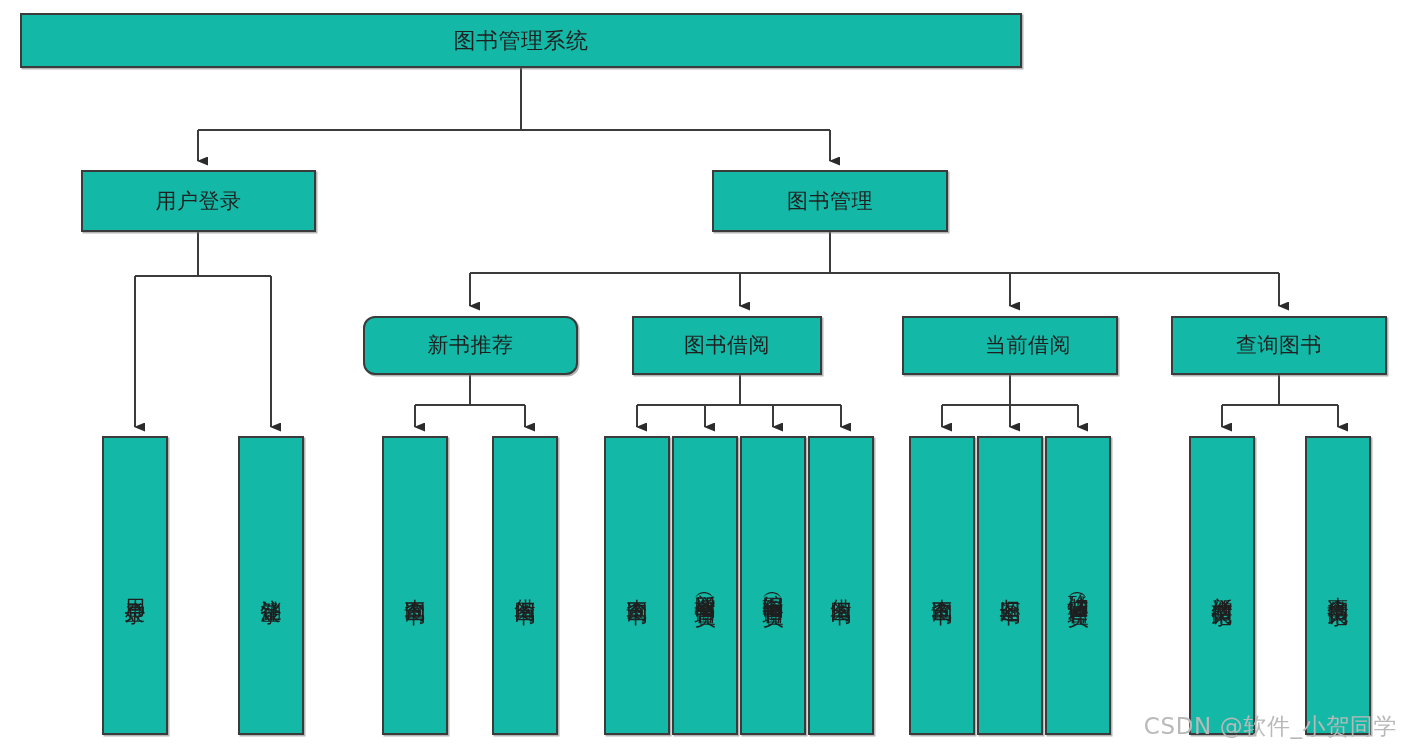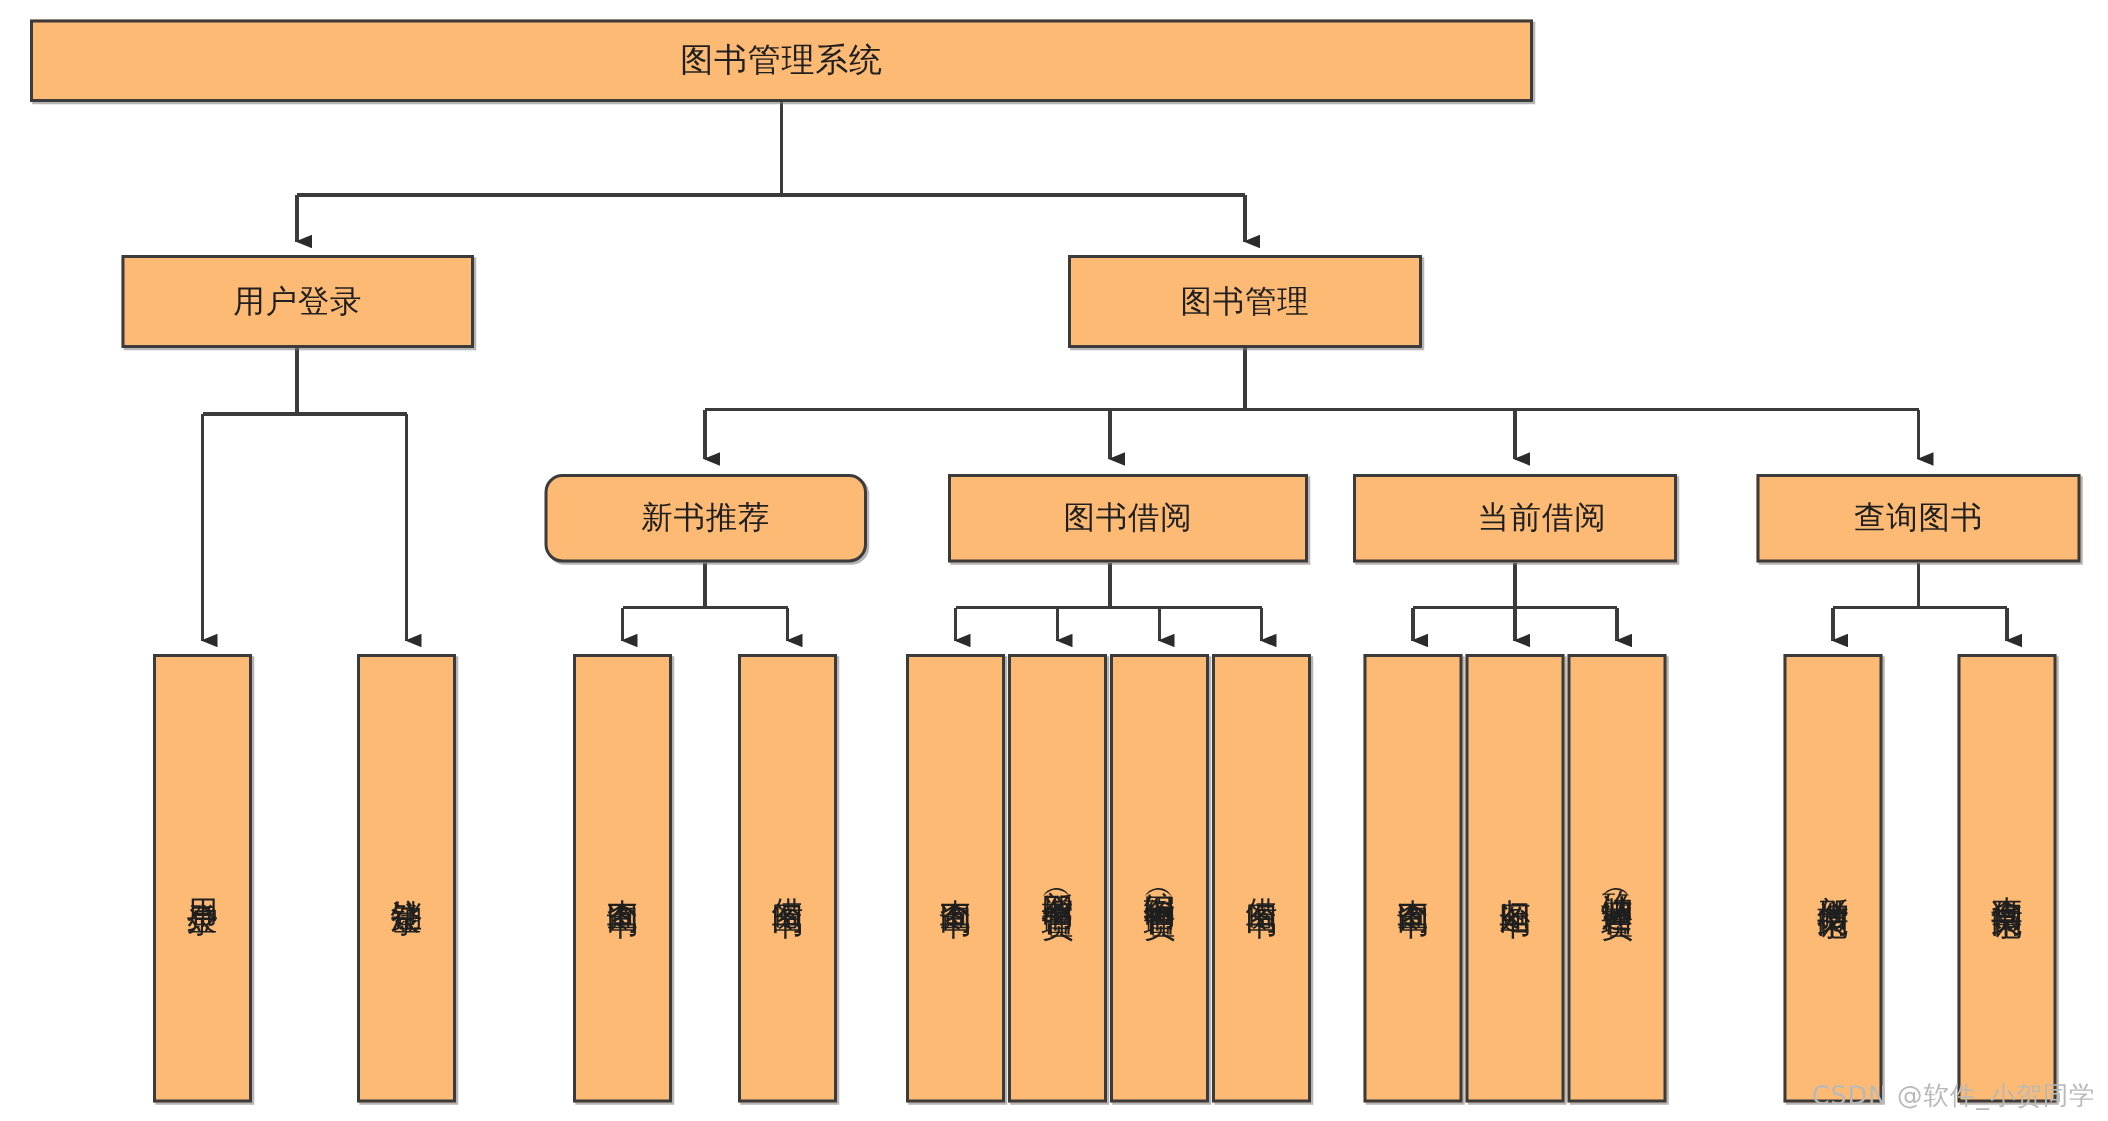--- a/index.html
+++ b/index.html
@@ -26,21 +26,21 @@
   #diagram-svg {
     position: absolute;
     left: 0;
     top: 0;
     width: 1405px;
     height: 747px;
   }
   .node {
     position: absolute;
     box-sizing: border-box;
-    background: #fdba74;
+    background: #14b8a6;
     border: 2px solid #3b3b3b;
     display: flex;
     align-items: center;
     justify-content: center;
     box-shadow: 1.5px 1.5px 0 rgba(120,120,120,0.55);
   }
   .node-label {
     display: block;
     line-height: 1.18;
     letter-spacing: 0.5px;
@@ -63,21 +63,21 @@
     text-orientation: upright;
     font-size: 21px;
     line-height: 1.05;
     letter-spacing: 2px;
     max-height: 100%;
   }
   #watermark {
     position: absolute;
     right: 8px;
     bottom: 5px;
-    font-size: 17px;
+    font-size: 23px;
     color: #b9b9b9;
     letter-spacing: 0.6px;
     white-space: nowrap;
     font-family: "DejaVu Sans", "Liberation Sans", sans-serif;
   }
 </style>
 </head>
 <body>
 
 <div id="diagram-root">
@@ -139,21 +139,21 @@
   <div class="node horizontal" style="left:81px; top:170px; width:235px; height:62px;">
     <span class="node-label">用户登录</span>
   </div>
   <div class="node horizontal" style="left:712px; top:170px; width:236px; height:62px;align-items:center;">
     <span class="node-label">图书管理</span>
   </div>
 
   <div class="node horizontal" style="left:363px; top:316px; width:215px; height:59px;border-radius:12px;">
     <span class="node-label">新书推荐</span>
   </div>
-  <div class="node horizontal" style="left:632px; top:316px; width:240px; height:59px;">
+  <div class="node horizontal" style="left:632px; top:316px; width:190px; height:59px;">
     <span class="node-label">图书借阅</span>
   </div>
   <div class="node horizontal" style="left:902px; top:316px; width:216px; height:59px;padding-left:36px;">
     <span class="node-label">当前借阅</span>
   </div>
   <div class="node horizontal" style="left:1171px; top:316px; width:216px; height:59px;">
     <span class="node-label">查询图书</span>
   </div>
 
   <div class="node vertical" style="left:102px; top:436px; width:66px; height:299px;">

